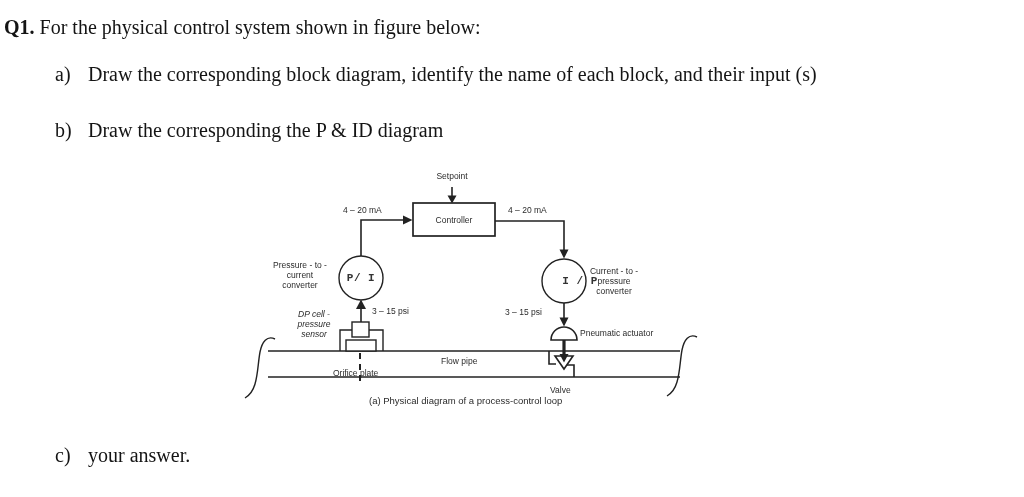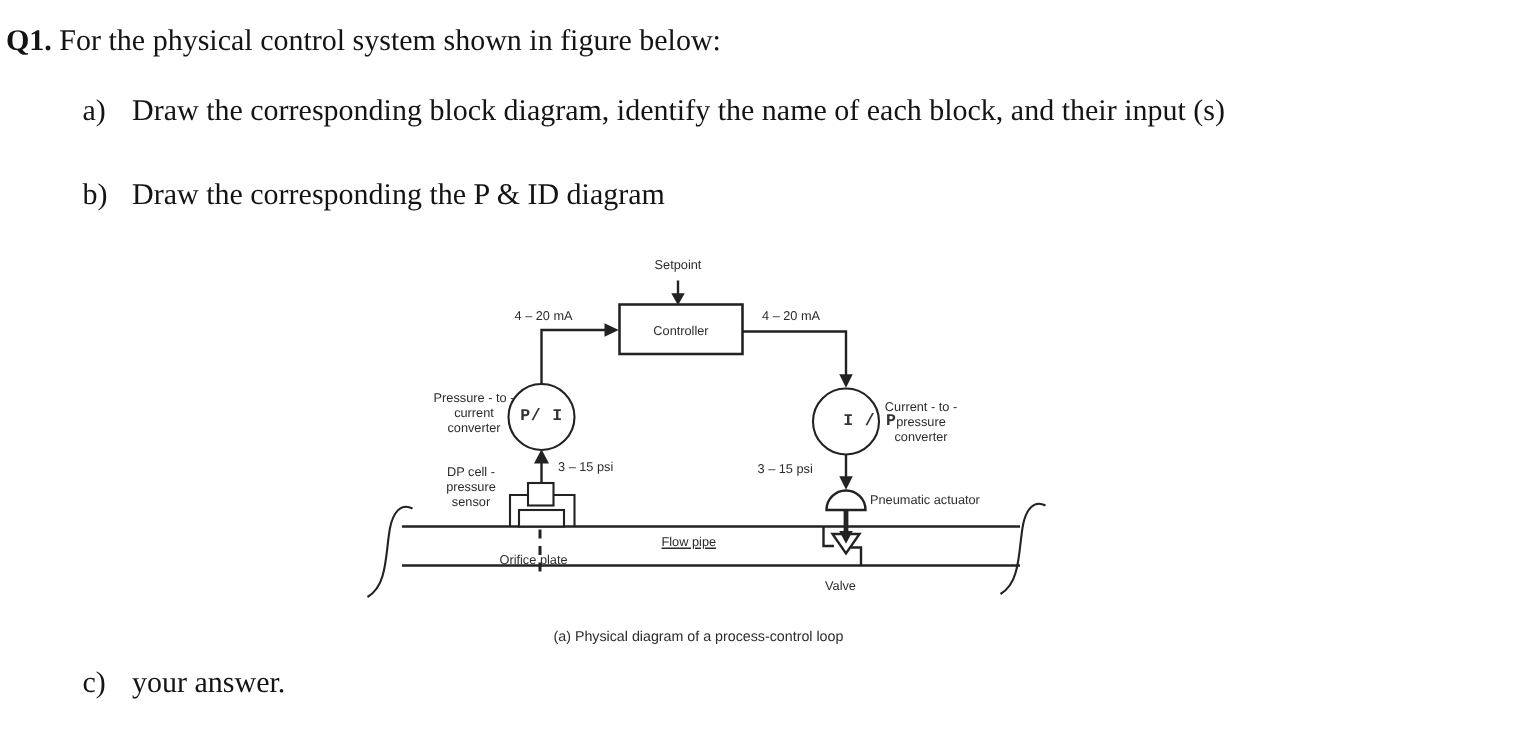--- a/index.html
+++ b/index.html
@@ -116,28 +116,28 @@
     <polyline points="567,365 574,365 574,377"></polyline>
   </g>
 </svg>
 
 <span class="d-label center-x" style="left:452px; top:171px;">Setpoint</span>
 <div class="controller-box-label">Controller</div>
 <span class="d-label" style="left:343px; top:205px;">4 – 20 mA</span>
 <span class="d-label" style="left:508px; top:205px;">4 – 20 mA</span>
 <span class="d-label circle-label" style="left:361px; top:278px;">P/ I</span>
 <span class="d-label circle-label" style="left:564px; top:281px;margin-left:16px;">I / P</span>
-<span class="d-label multi center-x" style="left:316px; top:260px;">Pressure - to -
+<span class="d-label multi center-x" style="left:300px; top:260px;">Pressure - to -
 current
 converter</span>
-<span class="d-label multi center-x" style="left:314px; top:309px;">DP cell -
+<span class="d-label multi center-x" style="left:314px; top:309px;font-style:italic;">DP cell -
 pressure
 sensor</span>
 <span class="d-label multi center-x" style="left:614px; top:266px;">Current - to -
 pressure
 converter</span>
 <span class="d-label" style="left:372px; top:306px;">3 – 15 psi</span>
 <span class="d-label" style="left:505px; top:307px;">3 – 15 psi</span>
 <span class="d-label" style="left:580px; top:328px;">Pneumatic actuator</span>
-<span class="d-label" style="left:441px; top:356px;text-decoration:underline;">Flow pipe</span>
+<span class="d-label" style="left:441px; top:356px;">Flow pipe</span>
 <span class="d-label" style="left:333px; top:368px;">Orifice plate</span>
 <span class="d-label" style="left:550px; top:385px;">Valve</span>
-<span class="d-label caption" style="left:369px; top:420px;">(a) Physical diagram of a process-control loop</span>
+<span class="d-label caption" style="left:369px; top:396px;">(a) Physical diagram of a process-control loop</span>
 
 </body></html>

